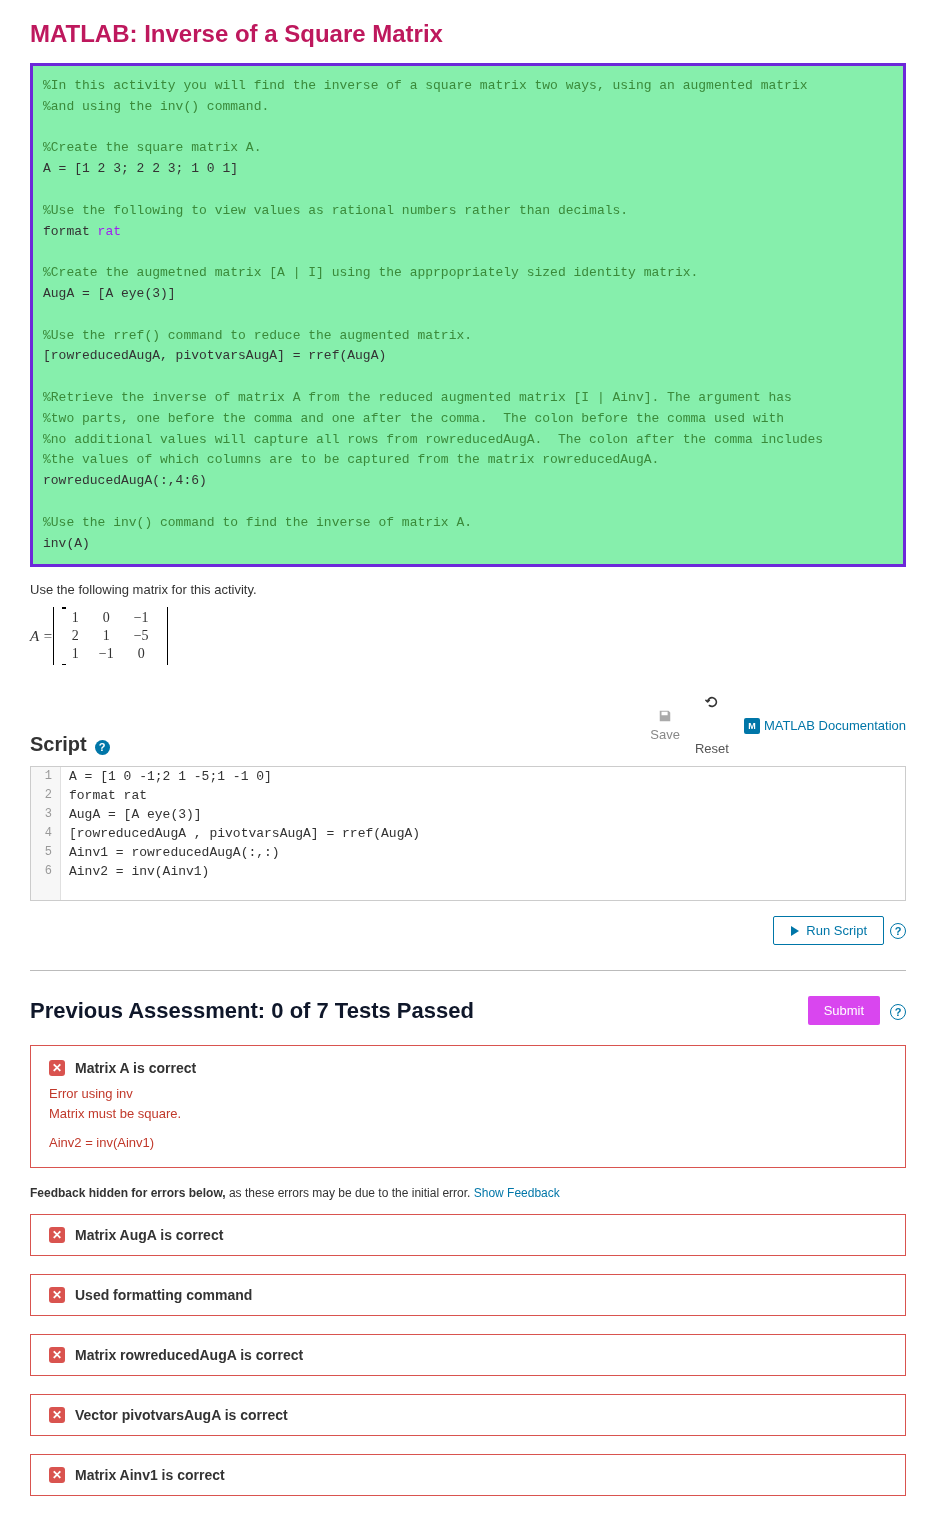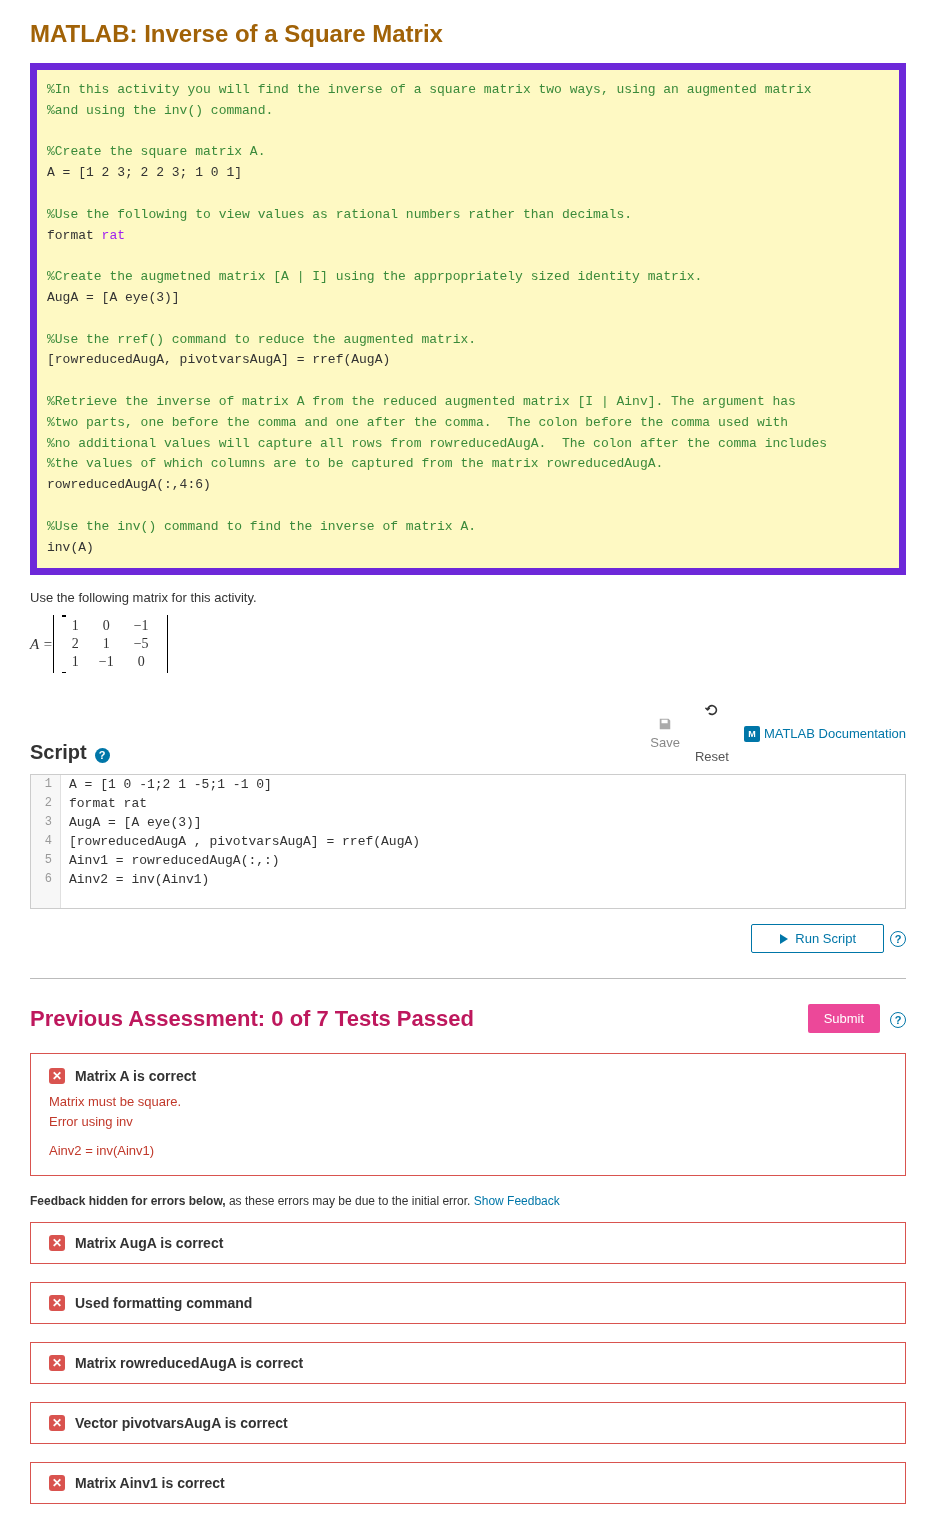--- a/index.html
+++ b/index.html
@@ -1,18 +1,18 @@
 <!DOCTYPE html>
 <html><head>
 <meta charset="utf-8">
 <style>
 * { box-sizing: border-box; margin: 0; padding: 0; }
 body { font-family: Arial, Helvetica, sans-serif; font-size: 14px; color: #333; background: #fff; padding: 20px 30px; width: 936px; }
-.title { font-size: 24px; font-weight: bold; color: #a16207; margin-bottom: 15px; }
-.codeblock { background: #fef9c3; border: 7px solid #6d28d9; padding: 10px; font-family: 'Courier New', monospace; font-size: 13px; line-height: 1.6; white-space: pre-wrap; margin-bottom: 15px; }
+.title { font-size: 24px; font-weight: bold; color: #be185d; margin-bottom: 15px; }
+.codeblock { background: #86efac; border: 3px solid #6d28d9; padding: 10px; font-family: 'Courier New', monospace; font-size: 13px; line-height: 1.6; white-space: pre-wrap; margin-bottom: 15px; }
 .codeblock .comment { color: #3a8a3a; }
 .codeblock .special { color: #a020f0; }
 .instr { font-size: 13px; margin: 10px 0; }
 .matrix-wrap { display: flex; align-items: center; font-family: 'Times New Roman', serif; font-style: italic; font-size: 15px; margin: 8px 0 30px 0; }
 .matrix { display: inline-block; border-left: 1.5px solid #000; border-right: 1.5px solid #000; padding: 2px 8px; position: relative; font-style: normal; }
 .matrix::before, .matrix::after { content: ''; position: absolute; width: 4px; height: 1.5px; background: #000; }
 .matrix::before { top: 0; } .matrix::after { bottom: 0; }
 .matrix table { border-collapse: collapse; }
 .matrix td { padding: 1px 10px; text-align: center; font-size: 14px;}
 .script-header { display: flex; justify-content: space-between; align-items: flex-end; margin: 20px 0 10px 0; }
@@ -22,25 +22,25 @@
 .toolbar { display: flex; gap: 15px; align-items: center; font-size: 13px; }
 .toolbar-btn { color: #888; cursor: pointer; display: flex; align-items: center; gap: 4px; flex-direction: column; }
 .toolbar-btn.reset { color: #555; gap: 32px; }
 .doc-link { color: #0076a8; display: flex; align-items: center; gap: 4px; }
 .icon-sm { width: 14px; height: 14px; }
 .editor { border: 1px solid #ccc; font-family: 'Courier New', monospace; font-size: 13px; margin-bottom: 15px; }
 .editor-line { display: flex; }
 .line-num { width: 30px; text-align: right; padding: 2px 8px 2px 4px; color: #999; background: #f7f7f7; border-right: 1px solid #e0e0e0; user-select: none; font-size: 12px;}
 .line-code { padding: 2px 8px; flex: 1; white-space: pre; }
 .run-row { display: flex; justify-content: flex-end; align-items: center; margin-bottom: 20px; }
-.run-btn { border: 1.5px solid #0076a8; color: #0076a8; background: #fff; padding: 6px 27px; font-size: 13px; cursor: pointer; border-radius: 2px; display: flex; align-items: center; gap: 6px;}
+.run-btn { border: 1.5px solid #0076a8; color: #0076a8; background: #fff; padding: 6px 16px; font-size: 13px; cursor: pointer; border-radius: 2px; display: flex; align-items: center; gap: 6px;}
 .divider { border: none; border-top: 1px solid #bbb; margin: 25px 0; }
 .assess-header { display: flex; justify-content: space-between; align-items: center; margin-bottom: 20px; }
-.assess-title { font-size: 22px; font-weight: bold; color: #be185d; }
-.submit-btn { background: #ec4899; color: #fff; border: none; padding: 7px 16px; font-size: 13px; cursor: pointer; border-radius: 2px; }
+.assess-title { font-size: 22px; font-weight: bold; color: #0f172a; }
+.submit-btn { background: #d946ef; color: #fff; border: none; padding: 7px 16px; font-size: 13px; cursor: pointer; border-radius: 2px; }
 .test-box { border: 1px solid #d9534f; padding: 14px 18px; margin-bottom: 18px; }
 .test-box.collapsed { padding: 12px 18px; }
 .test-title { font-weight: bold; color: #333; display: flex; align-items: center; gap: 10px; font-size: 14px;}
 .fail-icon { display: inline-flex; width: 16px; height: 16px; background: #d9534f; color: #fff; border-radius: 3px; font-size: 12px; font-weight: bold; align-items: center; justify-content: center; }
 .err-text { color: #c1392b; font-size: 13px; margin-top: 8px; line-height: 1.5; }
 .err-text .gap { height: 10px; }
 .feedback-note { font-size: 12px; margin: 10px 0 14px 0; color: #333;}
 .feedback-note .link { color: #0076a8; cursor: pointer; }
 .ml-icon { display:inline-block; width:16px; height:16px; background:#0076a8; color:#fff; font-size:9px; font-weight:bold; text-align:center; line-height:16px; border-radius:2px;}
 </style>
@@ -175,22 +175,22 @@
     <span class="help-icon-outline">?</span>
   </div>
 </div>
 
 <div class="test-box">
   <div class="test-title">
     <span class="fail-icon">✕</span>
     <span>Matrix A is correct</span>
   </div>
   <div class="err-text">
+    <div>Error using inv</div>
     <div>Matrix must be square.</div>
-    <div>Error using inv</div>
     <div class="gap"></div>
     <div>Ainv2 = inv(Ainv1)</div>
   </div>
 </div>
 
 <p class="feedback-note">
   <b>Feedback hidden for errors below,</b><span> as these errors may be due to the initial error. </span><span class="link">Show Feedback</span>
 </p>
 
 <div class="test-box collapsed">

